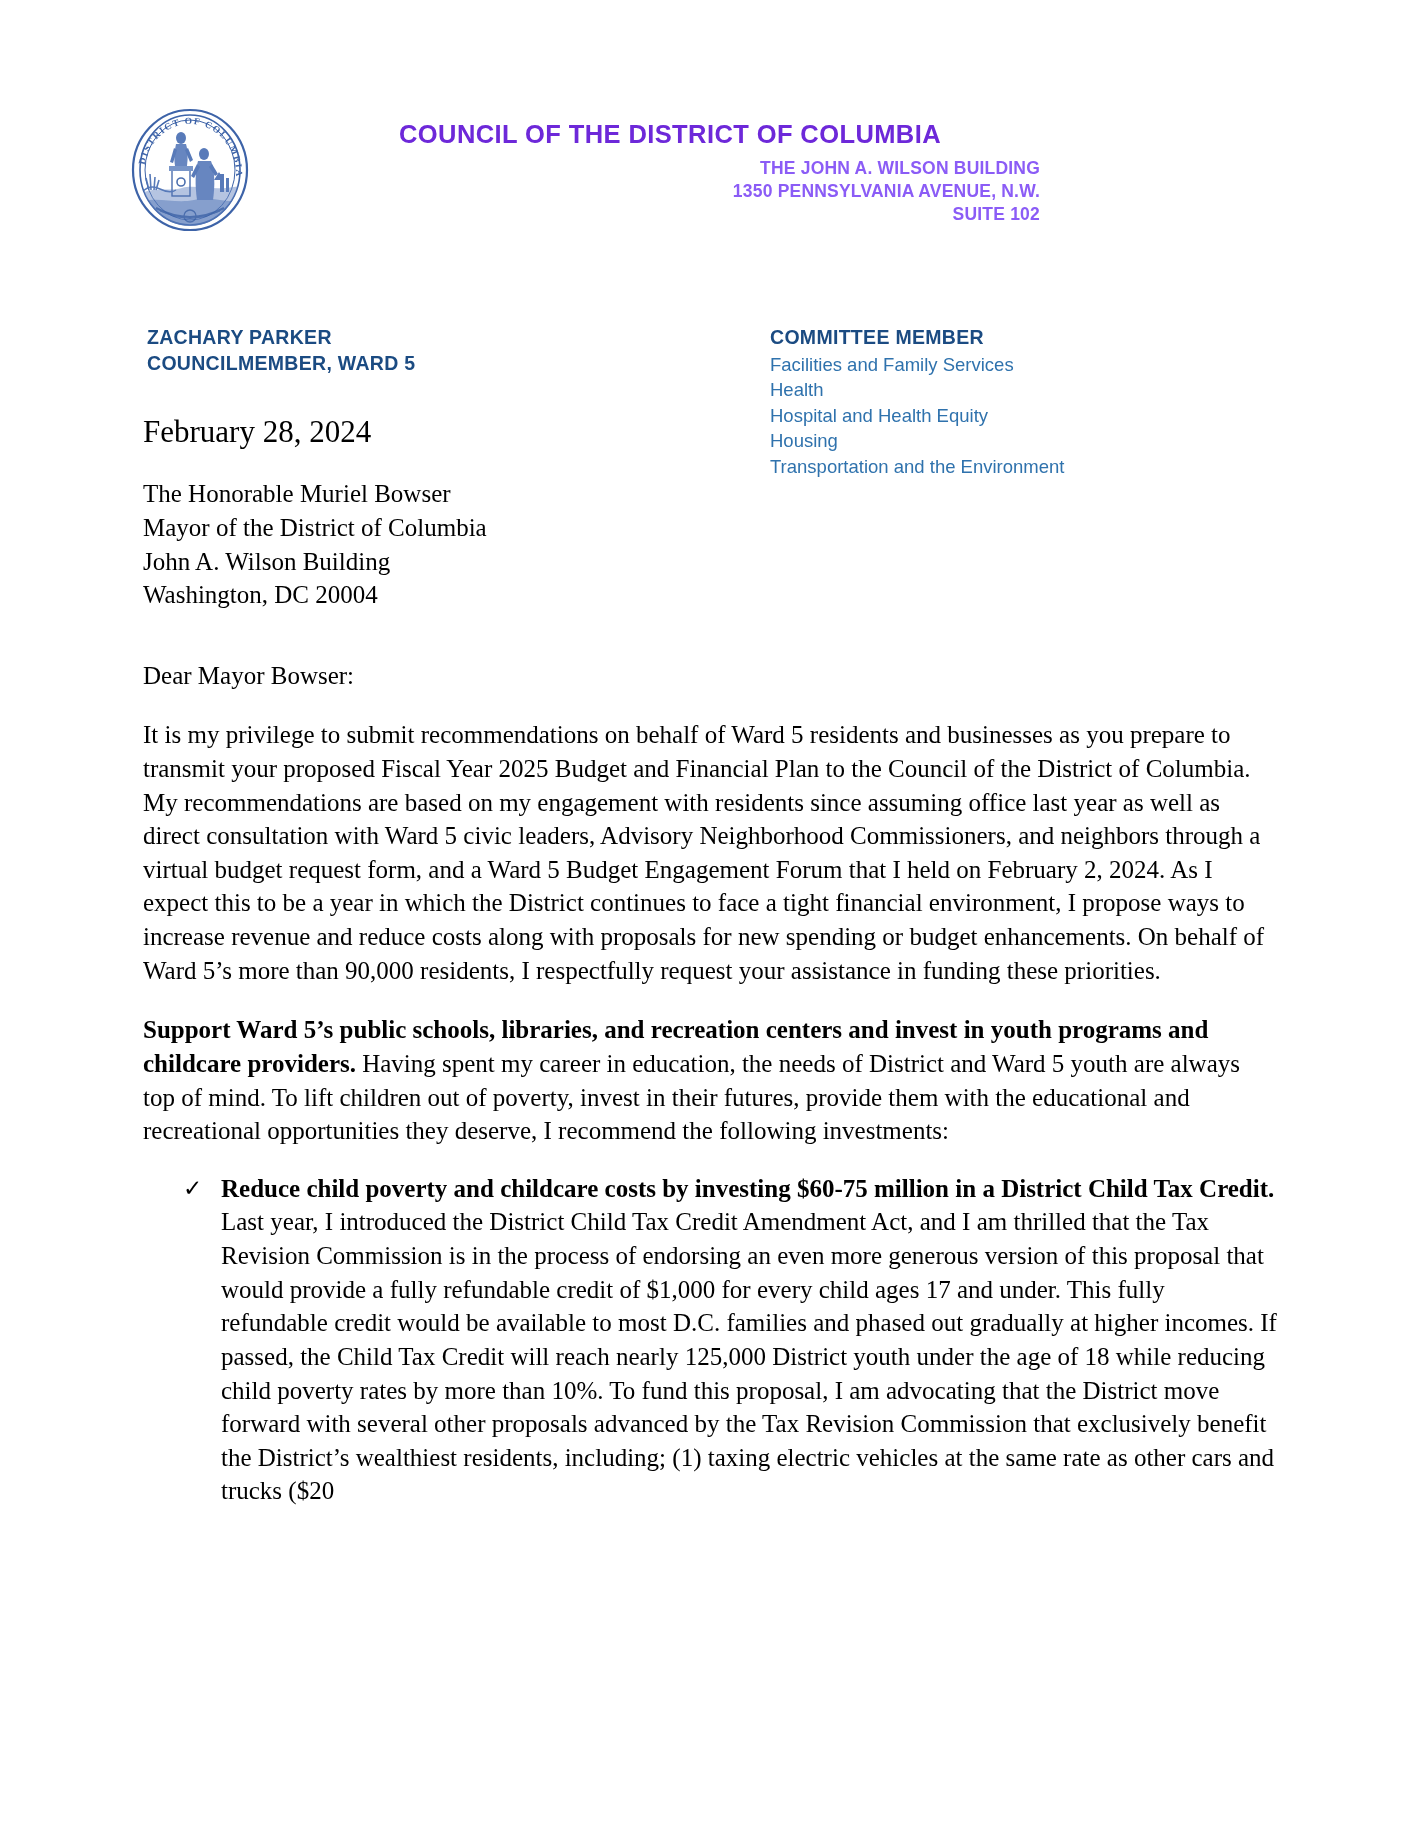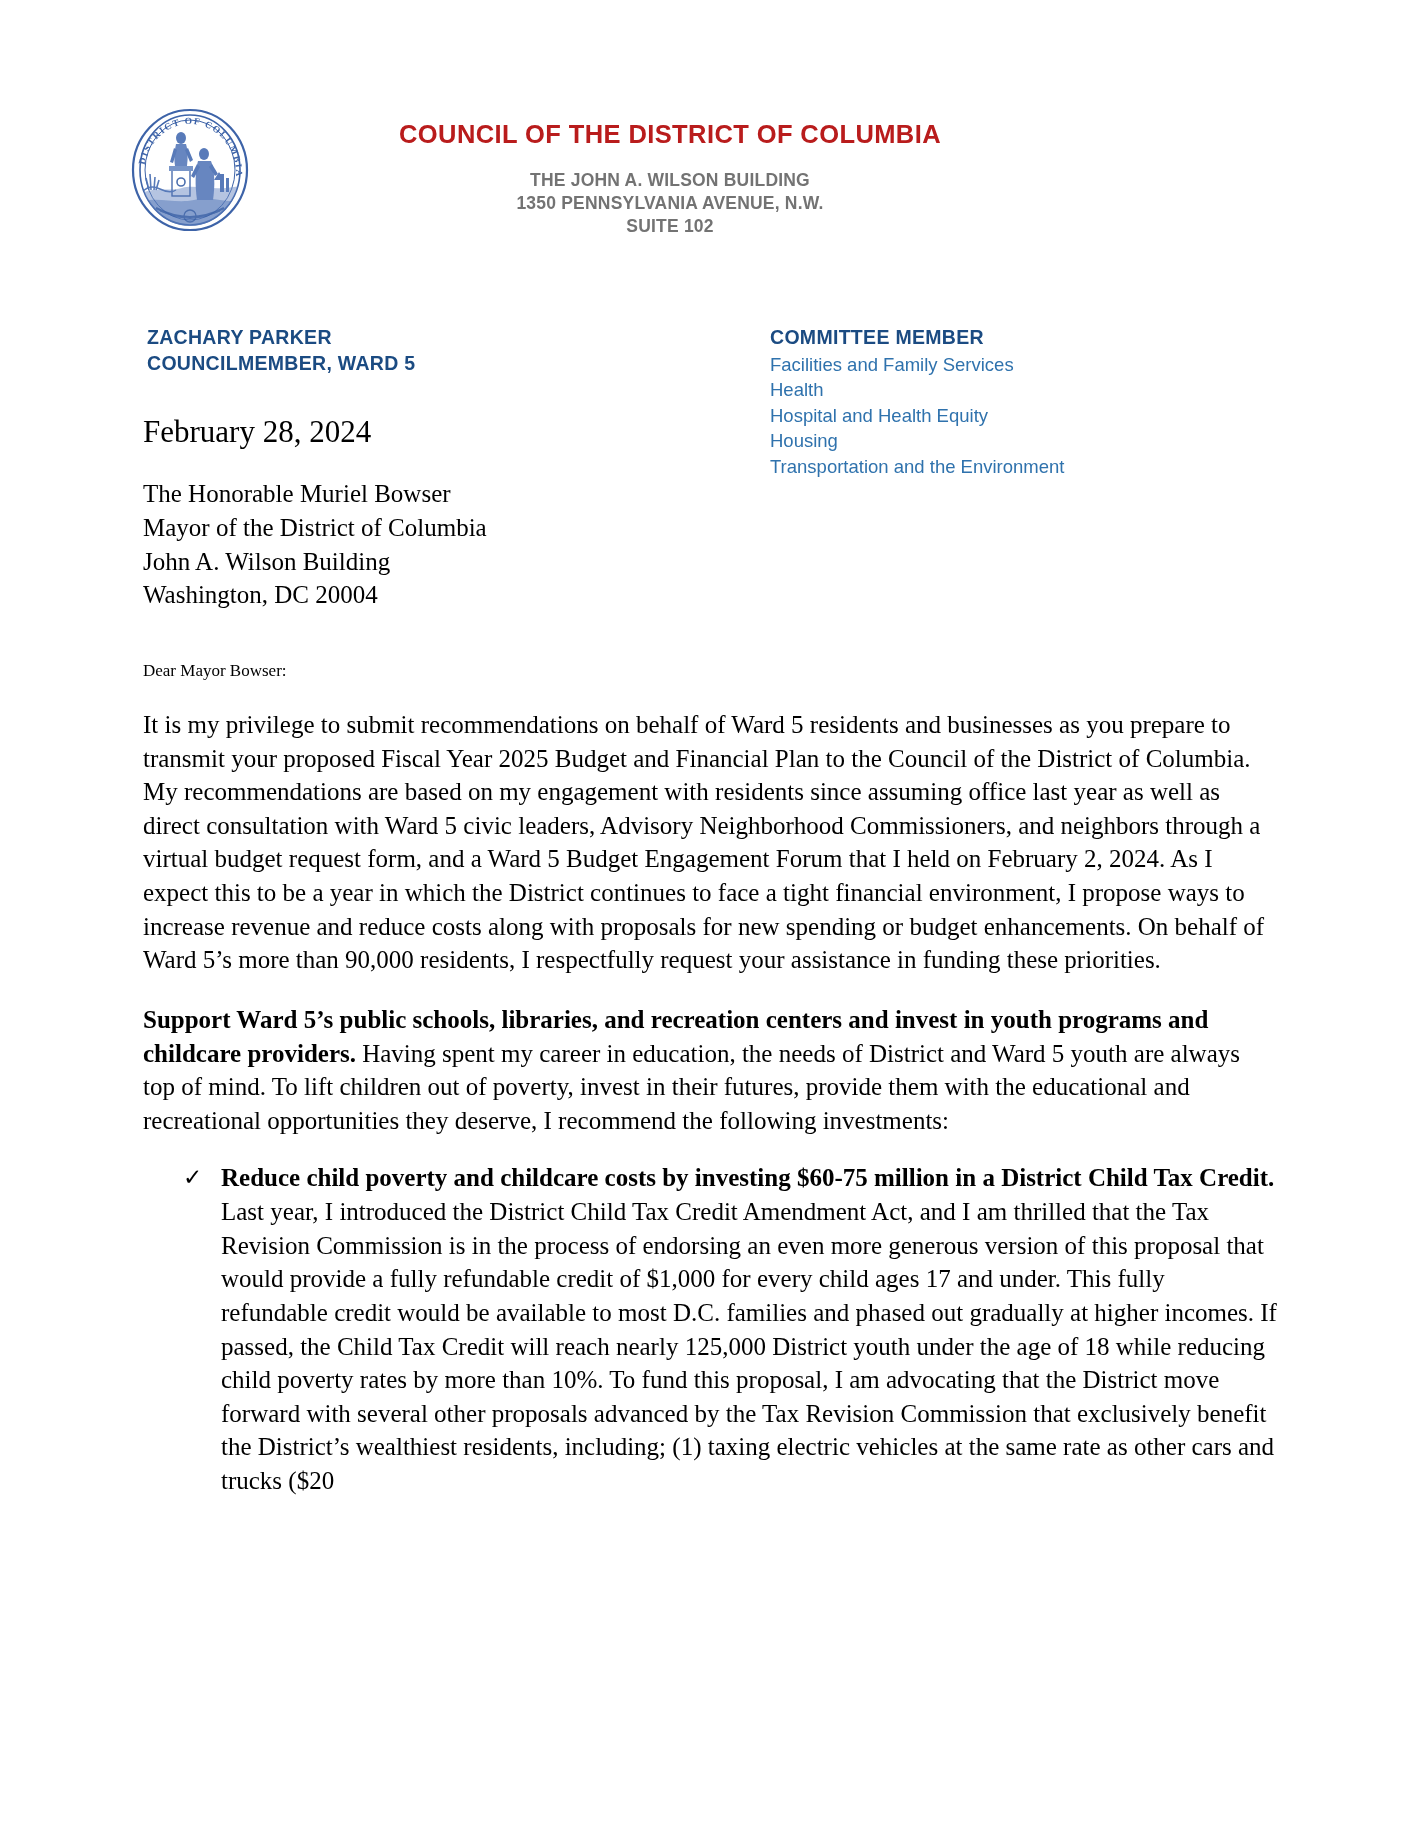--- a/index.html
+++ b/index.html
@@ -48,30 +48,31 @@
     width: 740px;
     text-align: center;
     font-family: "Liberation Sans", "DejaVu Sans", sans-serif;
     color: #1b4b82;
   }
   .org-title {
     font-size: 25.5px;
     font-weight: bold;
     letter-spacing: 0.4px;
     line-height: 1.12;
-    color: #b91c1c;
+    color: #6d28d9;
     white-space: nowrap;
   }
   .org-sub {
     font-size: 17.5px;
     font-weight: bold;
     line-height: 1.32;
     letter-spacing: 0.2px;
-    color: #737373;
-    margin-top: 20px;
+    color: #8b5cf6;
+    margin-top: 8px;
+    text-align: right;
   }
   .org-sub div { white-space: nowrap; }
 
   
   .info-row {
     position: absolute;
     left: 0;
     top: 325px;
     width: 1172px;
     height: 130px;
@@ -122,21 +123,21 @@
     line-height: 1.30;
     margin-bottom: 25px;
   }
   .addressee {
     font-size: 25px;
     line-height: 1.345;
     margin-bottom: 48px;
   }
   .addressee div { white-space: nowrap; }
   .salutation {
-    font-size: 17px;
+    font-size: 25px;
     line-height: 1.30;
     margin-bottom: 26px;
   }
   p.para {
     font-size: 25px;
     line-height: 1.345;
     margin: 0 0 26px 0;
     text-align: left;
   }
   p.para.tight { margin-bottom: 24px; }

